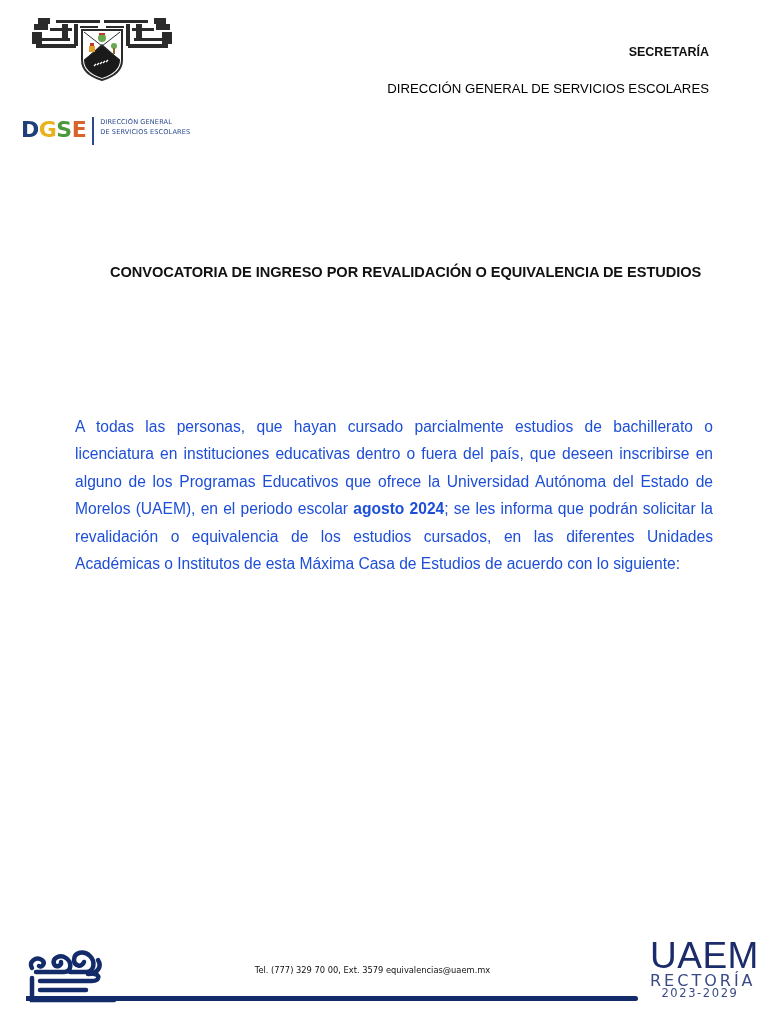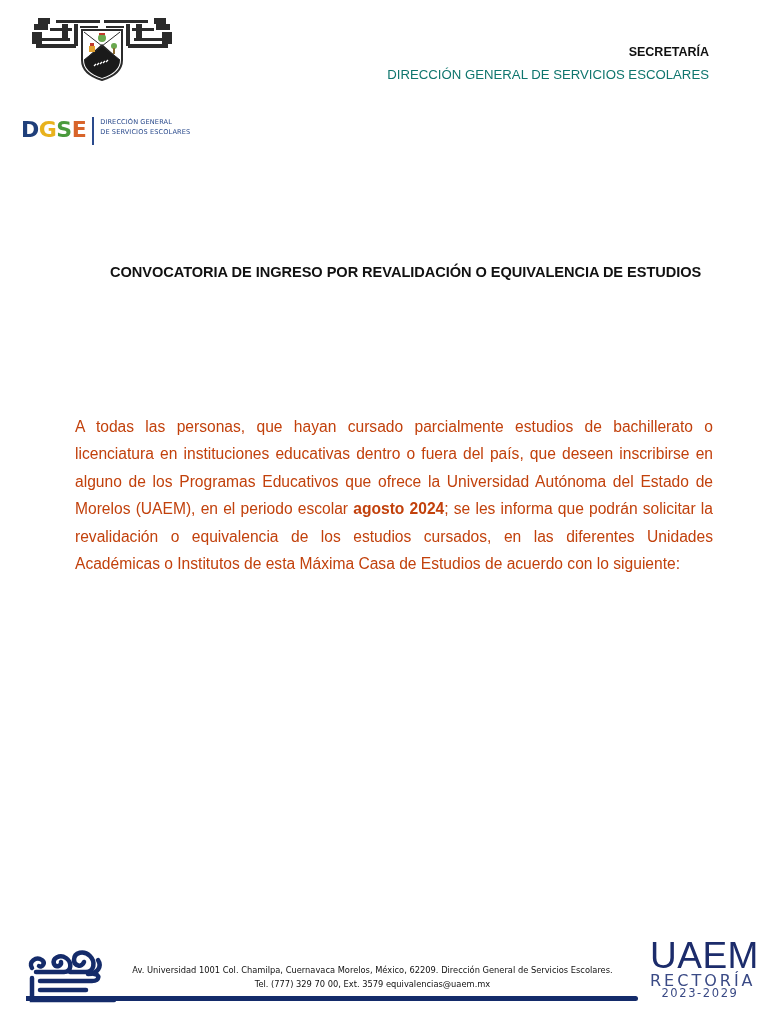--- a/index.html
+++ b/index.html
@@ -23,33 +23,33 @@
   .dgse-letters .d { color: #1f3f7a; }
   .dgse-letters .g { color: #e8b21d; }
   .dgse-letters .s { color: #4a9a3c; }
   .dgse-letters .e { color: #d8642a; }
   .dgse-bar { width: 2px; height: 28px; background: #2a4a8c; margin: 0 6px 0 6px; }
   .dgse-text { font-family: "DejaVu Sans", sans-serif; font-size: 6.6px; line-height: 10px; color: #2a4a8c; letter-spacing: 0.1px; }
   .dgse-text span { display: block; }
 
   .header-right { position: absolute; right: 51px; top: 45px; text-align: right; }
   .header-right .sec { font-weight: bold; font-size: 12.5px; line-height: 15px; color: #111; }
-  .header-right .dir { font-size: 13.2px; line-height: 18px; color: #0f766e; margin-top: 6px; }
+  .header-right .dir { font-size: 13.2px; line-height: 18px; color: #000000; margin-top: 20px; }
 
   
   .title {
     position: absolute; left: 68px; top: 263px; width: 660px;
     font-weight: bold; font-size: 14.6px; line-height: 18px; color: #111;
     white-space: nowrap; letter-spacing: -0.05px; margin-left: 42px;
   }
 
   
   .body-text {
     position: absolute; left: 75px; top: 413px; width: 638px;
-    font-size: 15.6px; line-height: 27.4px; color: #c2410c;
+    font-size: 15.6px; line-height: 27.4px; color: #1d4ed8;
     text-align: justify; text-align-last: left;
   }
   .body-text b { font-weight: bold; }
 
   
   .wave-logo { position: absolute; left: 26px; top: 944px; width: 90px; height: 60px; }
   .footer-text {
     position: absolute; left: 110px; top: 963px; width: 525px;
     text-align: center; font-family: "DejaVu Sans", sans-serif;
     font-size: 8.3px; line-height: 14px; color: #111;
@@ -144,21 +144,20 @@
       <path d="M10 28 L38 28 C46 28 46 18 40 14 C34 10 26 14 28 20 C30 24 36 22 35 18"></path>
       <path d="M44 28 L60 28 C68 28 70 18 64 12 C58 6 48 8 48 16 C48 22 56 24 58 18"></path>
       <path d="M62 30 C72 30 76 22 72 16"></path>
       <path d="M14 37 L66 37 C74 37 74 30 68 30"></path>
       <path d="M14 46 L60 46"></path>
       <path d="M6 34 L6 56 L88 56"></path>
     </g>
   </svg>
 
   <div class="footer-text">
-    <span>Av. Universidad 1001 Col. Chamilpa, Cuernavaca Morelos, México, 62209. Dirección General de Servicios Escolares.</span>
     <span>Tel. (777) 329 70 00, Ext. 3579   equivalencias@uaem.mx</span>
   </div>
 
   <div class="footer-line"></div>
 
   <div class="rectoria">
     <div class="uaem">UAEM</div>
     <div class="rect">RECTORÍA</div>
     <div class="years">2023-2029</div>
   </div>

